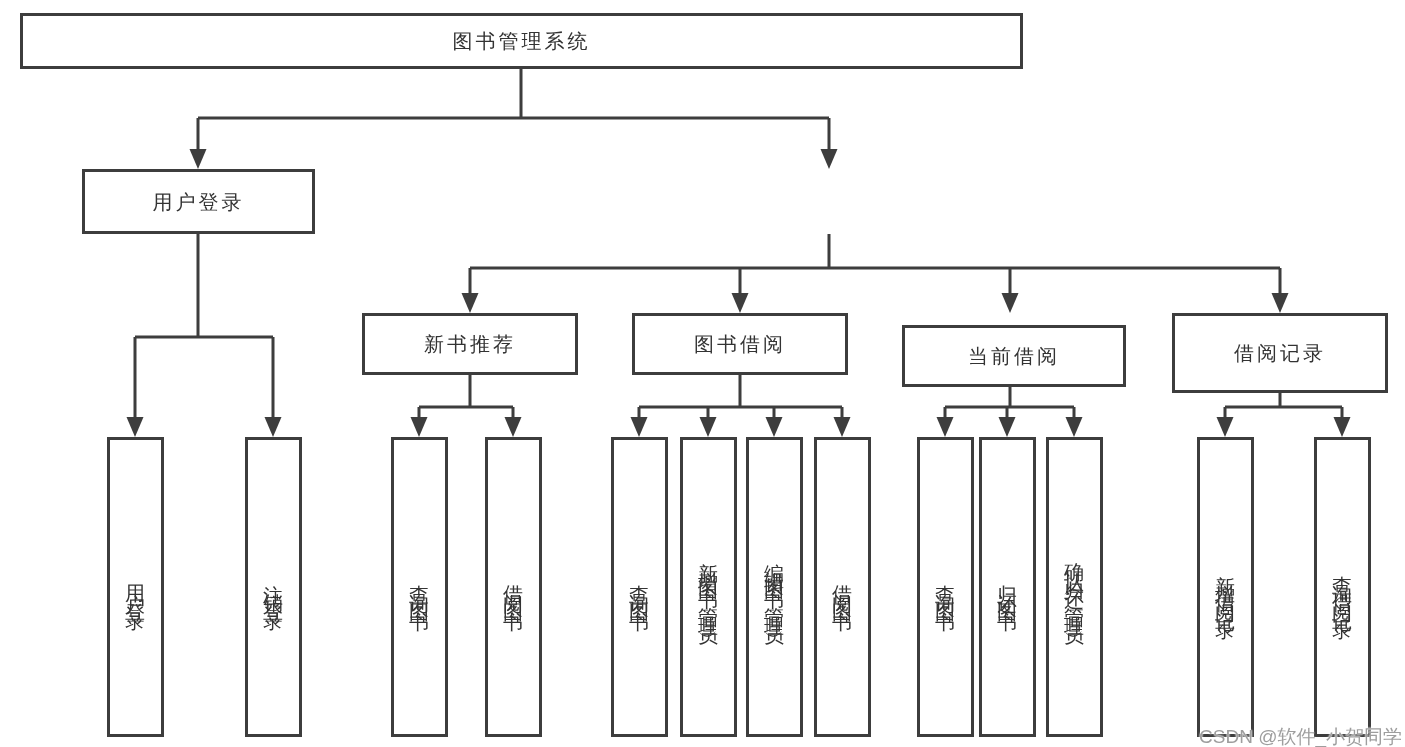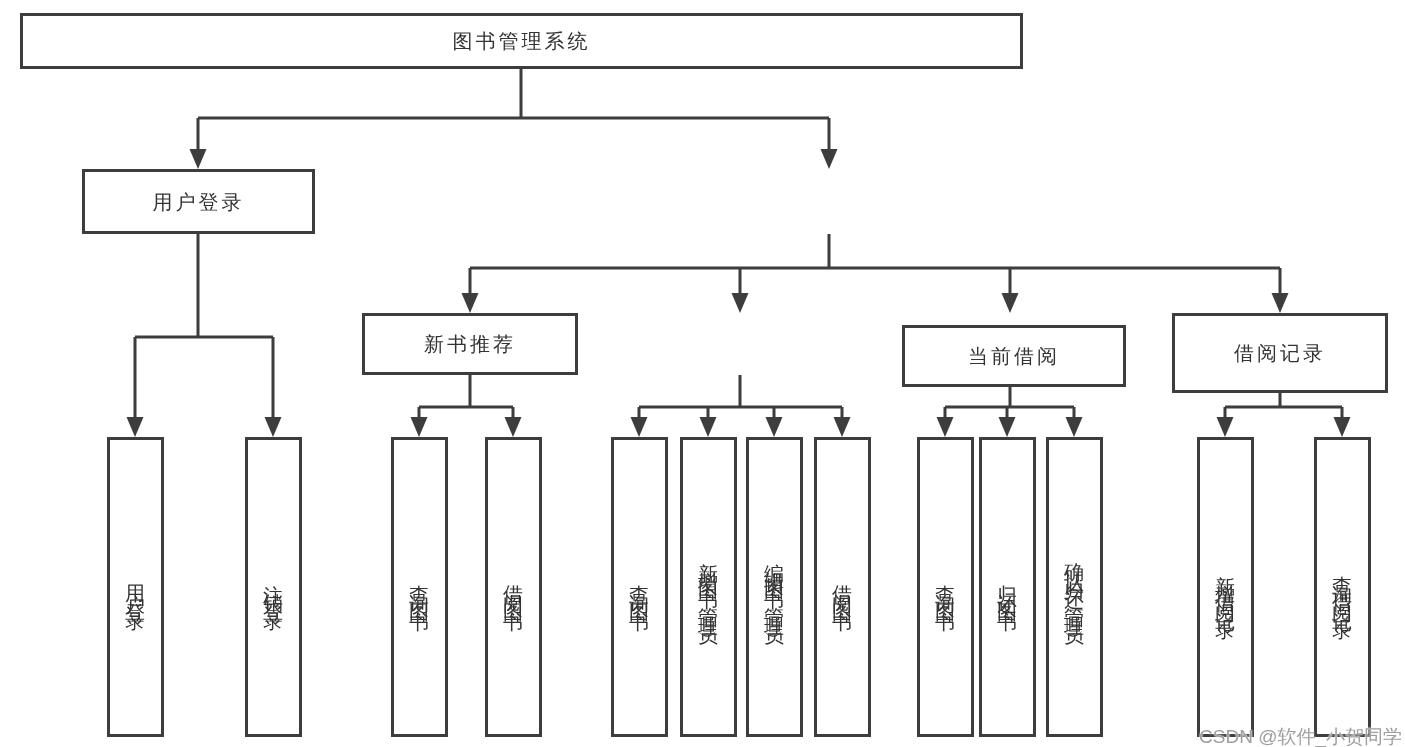--- a/index.html
+++ b/index.html
@@ -89,20 +89,23 @@
     <span class="hlabel">图书管理系统</span>
   </div>
 
   <div class="box" style="left:82px;top:169px;width:233px;height:65px">
     <span class="hlabel">用户登录</span>
   </div>
 
   <div class="box" style="left:362px;top:313px;width:216px;height:62px">
     <span class="hlabel">新书推荐</span>
   </div>
+  <div class="box" style="left:632px;top:313px;width:216px;height:62px">
+    <span class="hlabel">图书借阅</span>
+  </div>
   <div class="box" style="left:902px;top:325px;width:224px;height:62px">
     <span class="hlabel">当前借阅</span>
   </div>
   <div class="box" style="left:1172px;top:313px;width:216px;height:80px">
     <span class="hlabel">借阅记录</span>
   </div>
 
   <div class="box" style="left:107px;top:437px;width:57px;height:300px">
     <span class="vlabel">用户登录</span>
   </div>

